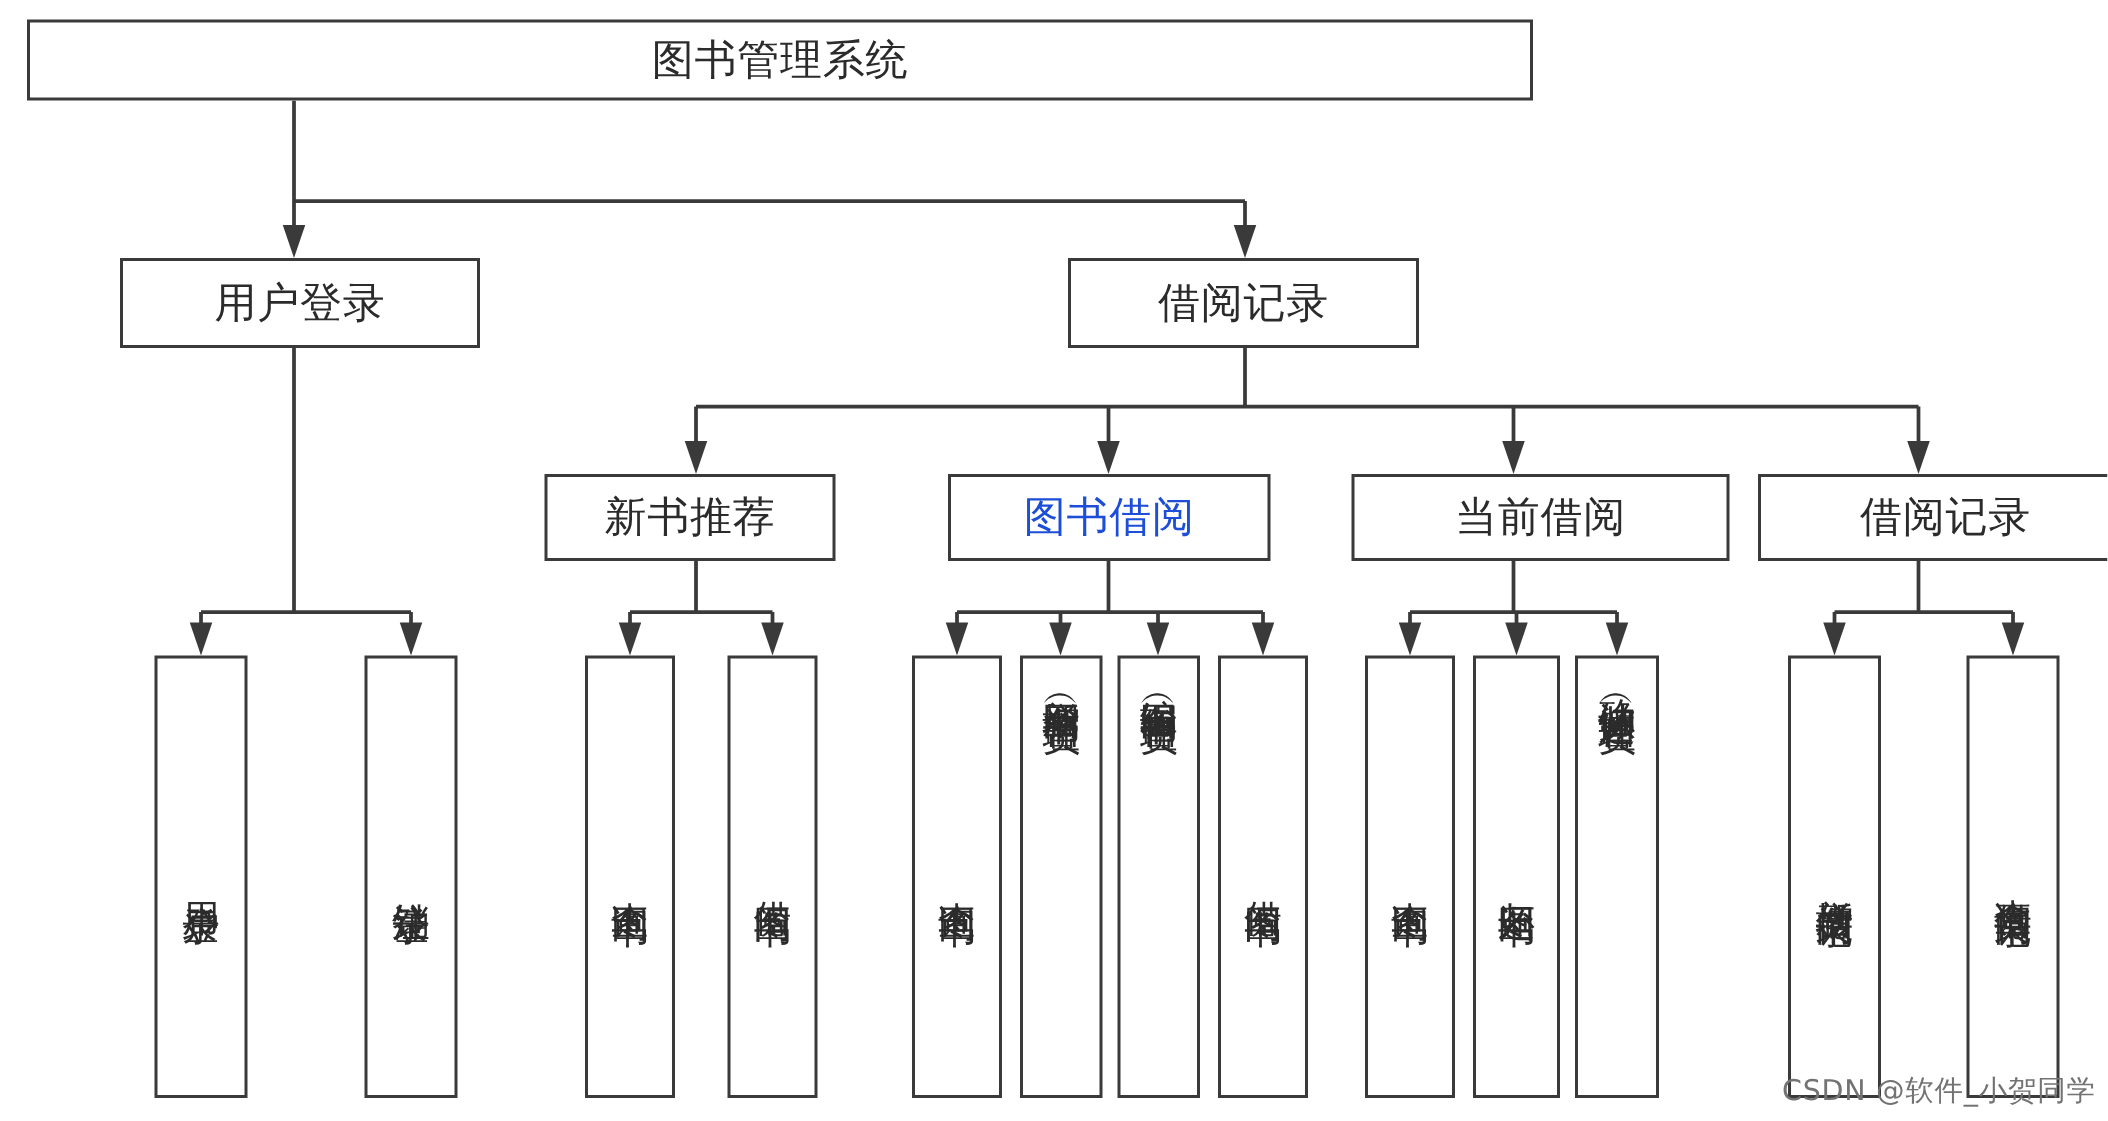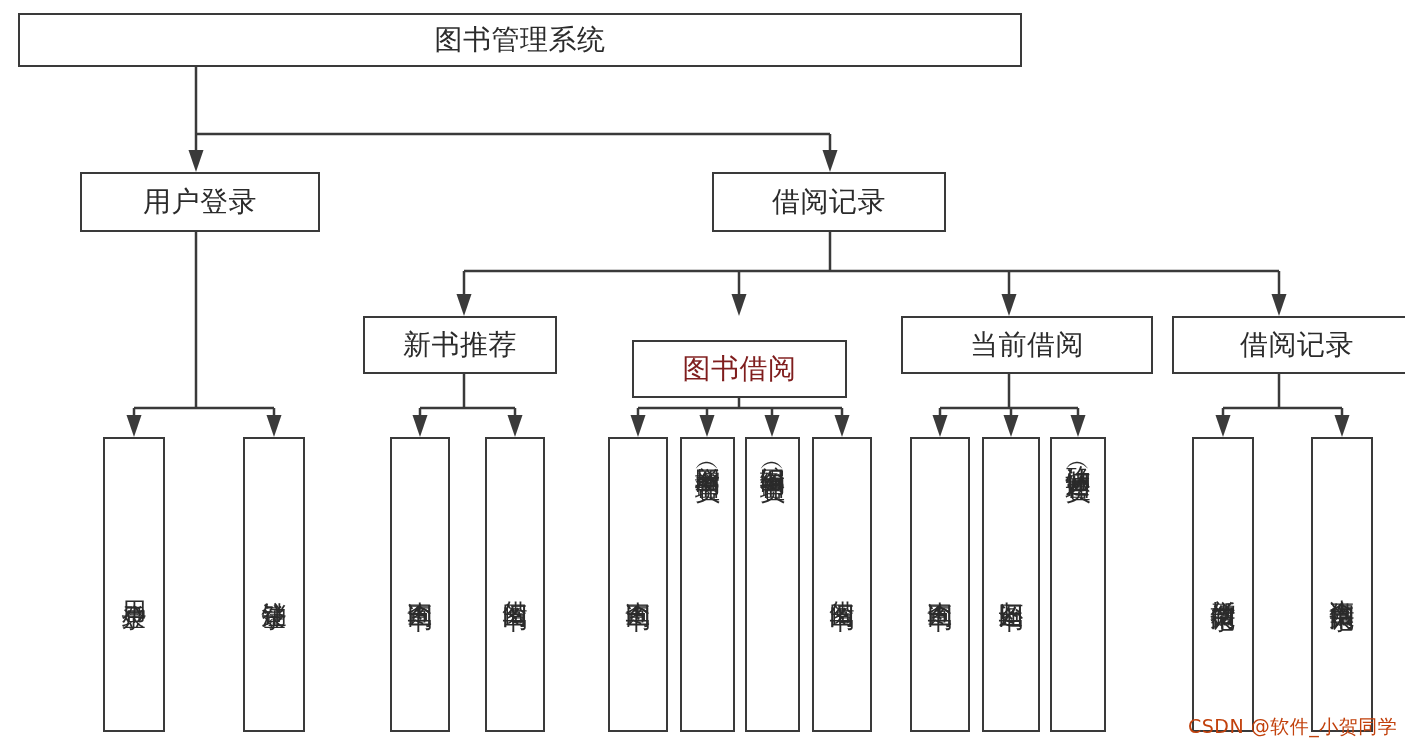--- a/index.html
+++ b/index.html
@@ -65,21 +65,21 @@
   
   .node.v.mid {
     align-items: center;
     padding-top: 0;
   }
   #watermark {
     position: absolute;
     left: 1188px;
     top: 714px;
     font-size: 19px;
-    color: #c2410c;
+    color: #737373;
     white-space: nowrap;
     letter-spacing: 0.5px;
   }
 </style>
 </head>
 <body>
 
 <div id="canvas">
 
   <svg id="edges" viewBox="0 0 1405 747" xmlns="http://www.w3.org/2000/svg">
@@ -157,21 +157,21 @@
       </div>
       <div class="node h" style="left: 80px; top: 172px; width: 240px; height: 60px; border-color: rgb(58, 58, 58); color: rgb(43, 43, 43);">
         <span class="lbl">用户登录</span>
       </div>
       <div class="node h" style="left: 712px; top: 172px; width: 234px; height: 60px; border-color: rgb(58, 58, 58); color: rgb(43, 43, 43);">
         <span class="lbl">借阅记录</span>
       </div>
       <div class="node h" style="left: 363px; top: 316px; width: 194px; height: 58px; border-color: rgb(58, 58, 58); color: rgb(43, 43, 43);">
         <span class="lbl">新书推荐</span>
       </div>
-      <div class="node h" style="left: 632px; top: 316px; width: 215px; height: 58px; border-color: rgb(58, 58, 58); color: #7f1d1d; margin-top: 24px;">
+      <div class="node h" style="left: 632px; top: 316px; width: 215px; height: 58px; border-color: rgb(58, 58, 58); color: #1d4ed8;">
         <span class="lbl">图书借阅</span>
       </div>
       <div class="node h" style="left: 901px; top: 316px; width: 252px; height: 58px; border-color: rgb(58, 58, 58); color: rgb(43, 43, 43);">
         <span class="lbl">当前借阅</span>
       </div>
       <div class="node h" style="left: 1172px; top: 316px; width: 250px; height: 58px; border-color: rgb(58, 58, 58); color: rgb(43, 43, 43);">
         <span class="lbl">借阅记录</span>
       </div>
       <div class="node v mid" style="left: 103px; top: 437px; width: 62px; height: 295px; border-color: rgb(58, 58, 58); color: rgb(43, 43, 43);">
         <span class="lbl">用户登录</span>

